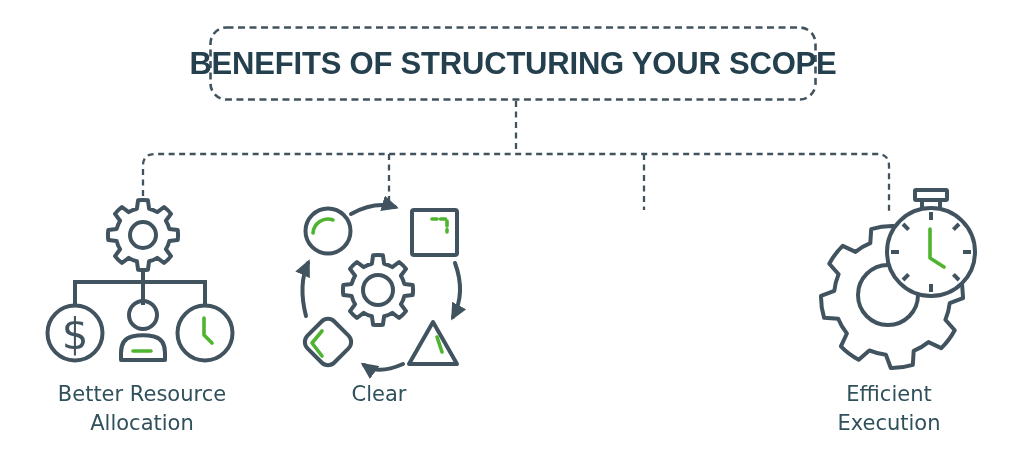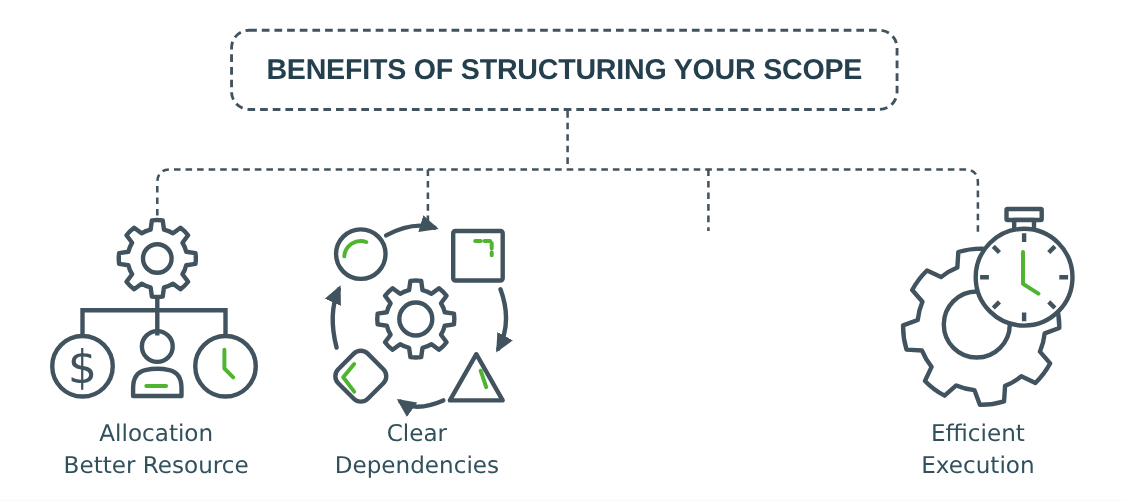--- a/index.html
+++ b/index.html
@@ -10,21 +10,21 @@
     position:relative;width:1024px;height:455px;background:var(--bg);
     font-family:"Liberation Sans",sans-serif;overflow:hidden;
   }
   #overlay{position:absolute;left:0;top:0;width:1024px;height:455px;}
   .conn{fill:none;stroke:var(--slate);stroke-width:2.3;stroke-dasharray:6 4.5;}
   #title-box{
     position:absolute;left:210px;top:27px;width:606px;height:73px;
     display:flex;align-items:center;justify-content:center;box-sizing:border-box;
   }
   #title-text{
-    font-size:26px;font-weight:700;letter-spacing:-0.2px;color:var(--title-ink);
+    font-size:31px;font-weight:700;letter-spacing:-0.2px;color:var(--title-ink);
     white-space:nowrap;
   }
   .item{position:absolute;top:185px;width:280px;height:265px;}
   .item .icn{position:absolute;}
   .lbl{
     position:absolute;top:195px;left:0;width:100%;text-align:center;
     font-family:"DejaVu Sans",sans-serif;font-size:21px;line-height:29px;
     color:var(--label-ink);font-weight:500;
   }
   
@@ -67,22 +67,22 @@
         <circle class="ln" cx="98" cy="122" r="14"></circle>
         <path class="ln" d="M 76 167 V 160 Q 76 146 87 143.5 Q 98 141 109 143.5 Q 120 146 120 160 V 167 Z"></path>
         <path class="gn" d="M 88 158 H 106"></path>
       </g>
       <g>
         <circle class="ln" cx="160" cy="140" r="27.5"></circle>
         <path class="gn" d="M 159 125 V 142 L 167 150"></path>
       </g>
     </svg>
     <div class="lbl">
+      <div>Better Resource</div>
       <div>Allocation</div>
-      <div>Better Resource</div>
     </div>
   </div>
 
   <div class="item" style="left:239px">
     <svg class="icn" style="left:46px;top:10px" width="190" height="185" viewBox="0 0 190 185">
       <defs>
         <marker id="ah" markerUnits="userSpaceOnUse" markerWidth="18" markerHeight="16" refX="13" refY="8" orient="auto">
           <path class="hd" d="M 0 0 L 17 8 L 0 16 Z"></path>
         </marker>
       </defs>
@@ -108,21 +108,20 @@
         <path class="ln" d="M 148 127 L 172 169 L 124 169 Z"></path>
         <path class="gn" d="M 152 142 L 157 157"></path>
       </g>
       <g>
         <rect class="ln" x="24" y="128" width="38" height="38" rx="9" transform="rotate(45 43 147)"></rect>
         <path class="gn" d="M 37 136 L 27 148 L 37 161"></path>
       </g>
     </svg>
     <div class="lbl">
       <div>Clear</div>
-      <div>Dependencies</div>
     </div>
   </div>
 
 
   <div class="item" style="left:749px">
     <svg class="icn" style="left:53px;top:2px" width="190" height="195" viewBox="0 0 190 195">
       <g>
         <path class="lnw" d="M 96.1 52.3 L 91.2 39.0 A 71 71 0 0 0 69.2 42.1 L 68.3 56.2 A 58 58 0 0 0 53.5 64.9 L 40.7 58.9 A 71 71 0 0 0 27.3 76.7 L 36.6 87.3 A 58 58 0 0 0 32.3 103.9 L 19.0 108.8 A 71 71 0 0 0 22.1 130.8 L 36.2 131.7 A 58 58 0 0 0 44.9 146.5 L 38.9 159.3 A 71 71 0 0 0 56.7 172.7 L 67.3 163.4 A 58 58 0 0 0 83.9 167.7 L 88.8 181.0 A 71 71 0 0 0 110.8 177.9 L 111.7 163.8 A 58 58 0 0 0 126.5 155.1 L 139.3 161.1 A 71 71 0 0 0 152.7 143.3 L 143.4 132.7 A 58 58 0 0 0 147.7 116.1 L 161.0 111.2 A 71 71 0 0 0 157.9 89.2 L 143.8 88.3 A 58 58 0 0 0 135.1 73.5 L 141.1 60.7 A 71 71 0 0 0 123.3 47.3 L 112.7 56.6 A 58 58 0 0 0 96.1 52.3 Z"></path>
         <circle class="ln" cx="86" cy="108" r="30"></circle>
       </g>

